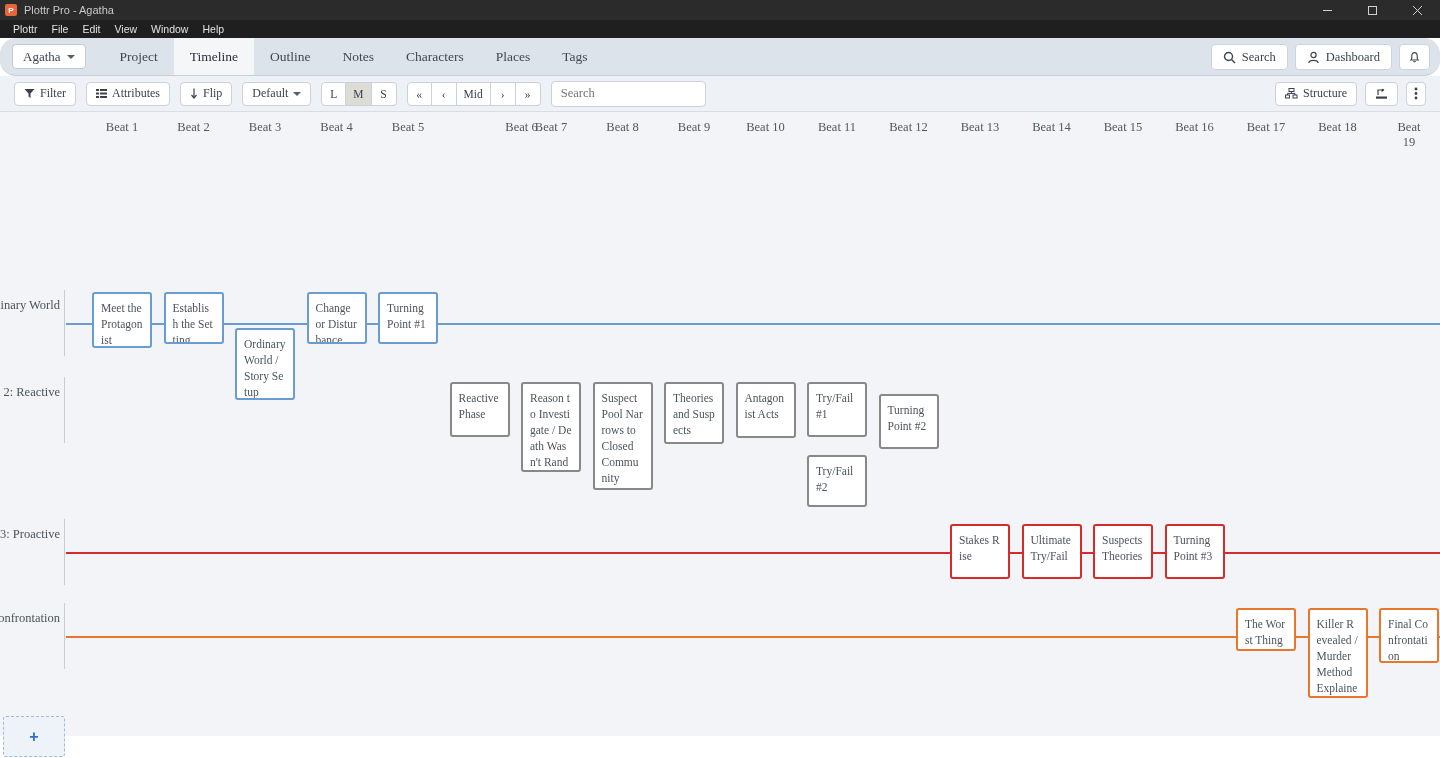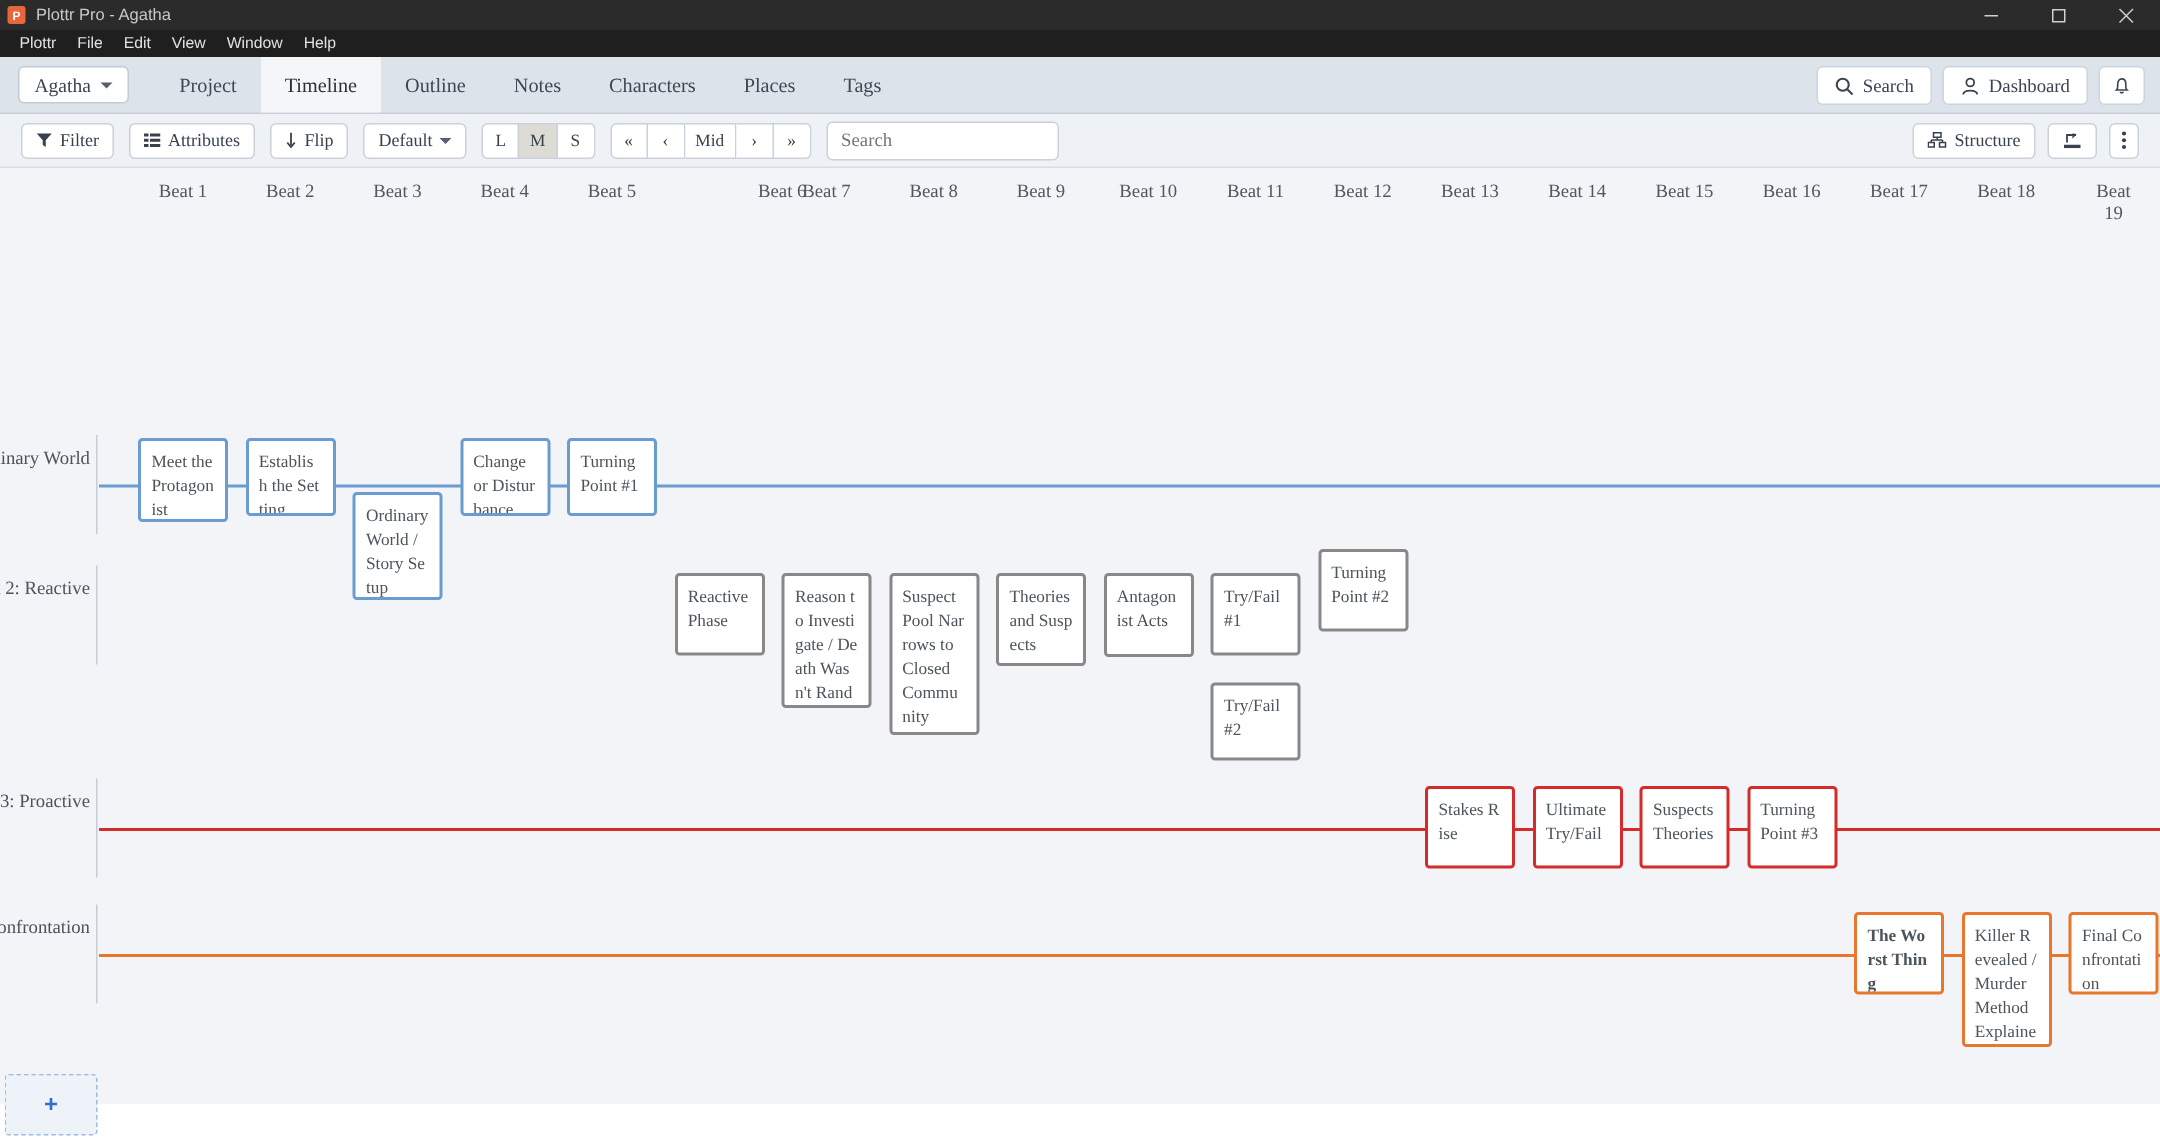--- a/index.html
+++ b/index.html
@@ -39,21 +39,21 @@
     padding-left: 6px; gap: 0px;
   }
   .menu-item {
     color: #e2e2e2; font-size: 10.5px; padding: 0 7px; line-height: 18px;
     font-family: "Liberation Sans", sans-serif;
   }
 
   
   .navbar {
     height: 38px; background: #dde3ea; display: flex; align-items: stretch;
-    border-bottom: 1px solid #c7cfd8; position: relative;
+    border-bottom: 1px solid #c7cfd8; position: relative; border-radius: 16px;
   }
   .project-select {
     align-self: center; margin-left: 12px; background: #fff; border: 1px solid #c2cad4;
     border-radius: 4px; height: 25px; display: flex; align-items: center;
     padding: 0 10px; font-size: 13px; color: #3b444f; gap: 6px;
   }
   .caret { width: 0; height: 0; border-left: 4px solid transparent;
     border-right: 4px solid transparent; border-top: 4px solid #55606d; }
   .nav-tabs { display: flex; align-items: stretch; margin-left: 18px; }
   .nav-tab {
@@ -306,36 +306,36 @@
       <div class="act-row">
         <div class="act-label" style="top: 272px; left: -62px; right: auto; width: 122px;">Act 2: Reactive</div>
         <div class="act-divider" style="left: 64px; top: 265px; height: 66px;"></div>
         <div class="act-line" style="left: 66px; width: 1374px; top: 298px;"></div>
         <div class="card" style="left: 449.5px; top: 270px; width: 60px; height: 55px;">Reactive Phase</div>
         <div class="card" style="left: 521px; top: 270px; width: 60px; height: 90px;">Reason to Investigate / Death Wasn't Random</div>
         <div class="card" style="left: 592.5px; top: 270px; width: 60px; height: 108px;">Suspect Pool Narrows to Closed Community</div>
         <div class="card" style="left: 664px; top: 270px; width: 60px; height: 62px;">Theories and Suspects</div>
         <div class="card" style="left: 735.5px; top: 270px; width: 60px; height: 56px;">Antagonist Acts</div>
         <div class="card" style="left: 807px; top: 270px; width: 60px; height: 55px;">Try/Fail #1</div>
-        <div class="card" style="left: 878.5px; top: 254px; width: 60px; height: 55px;">Turning Point #2</div>
+        <div class="card" style="left: 878.5px; top: 282px; width: 60px; height: 55px;">Turning Point #2</div>
         <div class="card" style="left: 807px; top: 343px; width: 60px; height: 52px;">Try/Fail #2</div>
         <div class="connector" style="left: 799px; width: 8px; top: 369px;"></div>
       </div>
       <div class="act-row">
         <div class="act-label" style="top: 414px; left: -62px; right: auto; width: 122px;">Act 3: Proactive</div>
         <div class="act-divider" style="left: 64px; top: 407px; height: 66px;"></div>
         <div class="act-line" style="background: rgb(212, 43, 43); left: 66px; width: 1374px; top: 440px;"></div>
         <div class="card" style="border-color: rgb(212, 43, 43); left: 950px; top: 412px; width: 60px; height: 55px;">Stakes Rise</div>
         <div class="card" style="border-color: rgb(212, 43, 43); left: 1021.5px; top: 412px; width: 60px; height: 55px;">Ultimate Try/Fail</div>
         <div class="card" style="border-color: rgb(212, 43, 43); left: 1093px; top: 412px; width: 60px; height: 55px;">Suspects Theories</div>
         <div class="card" style="border-color: rgb(212, 43, 43); left: 1164.5px; top: 412px; width: 60px; height: 55px;">Turning Point #3</div>
       </div>
       <div class="act-row">
         <div class="act-label" style="top: 498px; left: -62px; right: auto; width: 122px;">Act 4: Confrontation</div>
         <div class="act-divider" style="left: 64px; top: 491px; height: 66px;"></div>
         <div class="act-line" style="background: rgb(232, 118, 44); left: 66px; width: 1374px; top: 524px;"></div>
-        <div class="card" style="border-color: rgb(232, 118, 44); left: 1236px; top: 496px; width: 60px; height: 55px; font-weight: bold;">The Worst Thing</div>
+        <div class="card" style="border-color: rgb(232, 118, 44); left: 1236px; top: 496px; width: 60px; height: 43px;">The Worst Thing</div>
         <div class="card" style="border-color: rgb(232, 118, 44); left: 1307.5px; top: 496px; width: 60px; height: 90px;">Killer Revealed / Murder Method Explained</div>
         <div class="card" style="border-color: rgb(232, 118, 44); left: 1379px; top: 496px; width: 60px; height: 55px;">Final Confrontation</div>
       </div>
     </div>
   <div class="add-act" style="left:3px; top:604px; width:62px; height:41px;">+</div>
 </div>
 
 </body></html>

